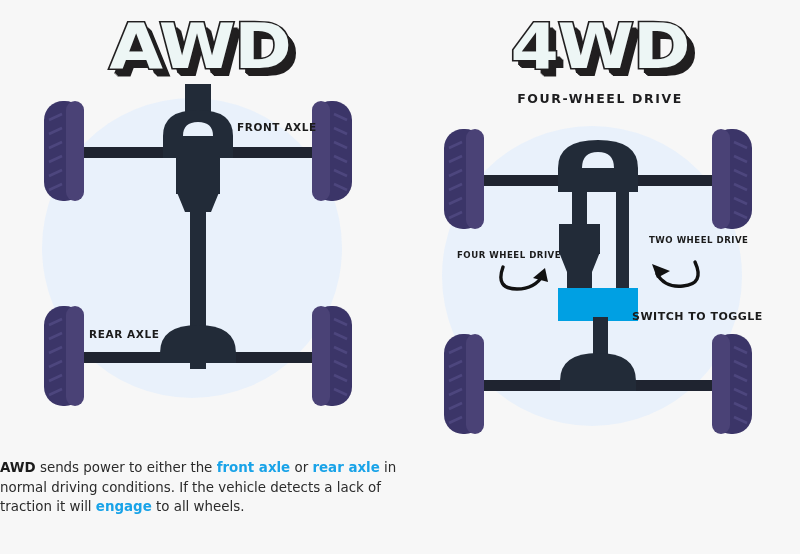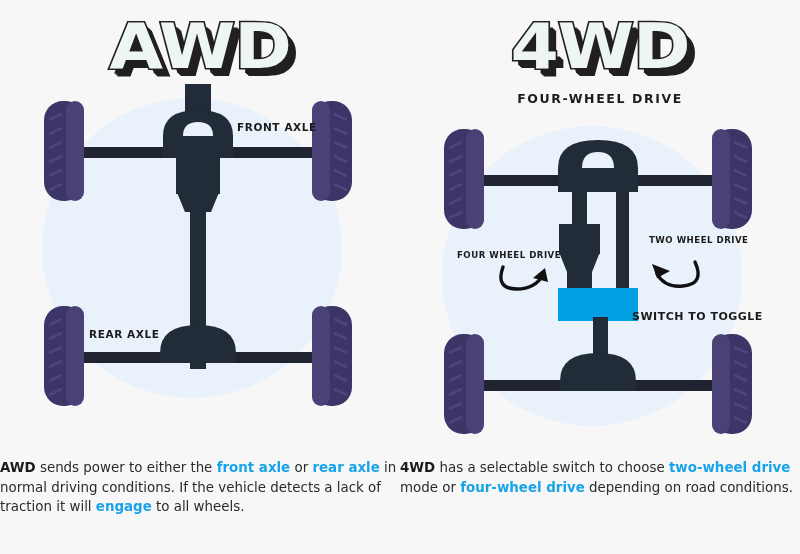--- a/index.html
+++ b/index.html
@@ -236,15 +236,14 @@
           <path d="M295 150 q10 22 -12 24 q-18 2 -26 -12"></path>
         </g>
         <polygon points="252,152 257,166 270,159" fill="#111"></polygon>
 
         <text x="57" y="146" font-family="DejaVu Sans, sans-serif" font-size="8.6" font-weight="700" letter-spacing=".5" fill="#1b1b1b">FOUR WHEEL DRIVE</text>
         <text x="249" y="131" font-family="DejaVu Sans, sans-serif" font-size="8.6" font-weight="700" letter-spacing=".5" fill="#1b1b1b">TWO WHEEL DRIVE</text>
         <text x="232" y="208" font-family="DejaVu Sans, sans-serif" font-size="11" font-weight="700" letter-spacing=".5" fill="#1b1b1b">SWITCH TO TOGGLE</text>
       </svg>
     </div>
 
-    <div class="caption"><b>4WD</b><span> has a selectable switch to choose </span><span class="hl">two-wheel drive</span><span> mode or </span><span class="hl">four-wheel drive</span><span> depending on road conditions.</span></div>
   </div>
 </div>
 
 </body></html>

